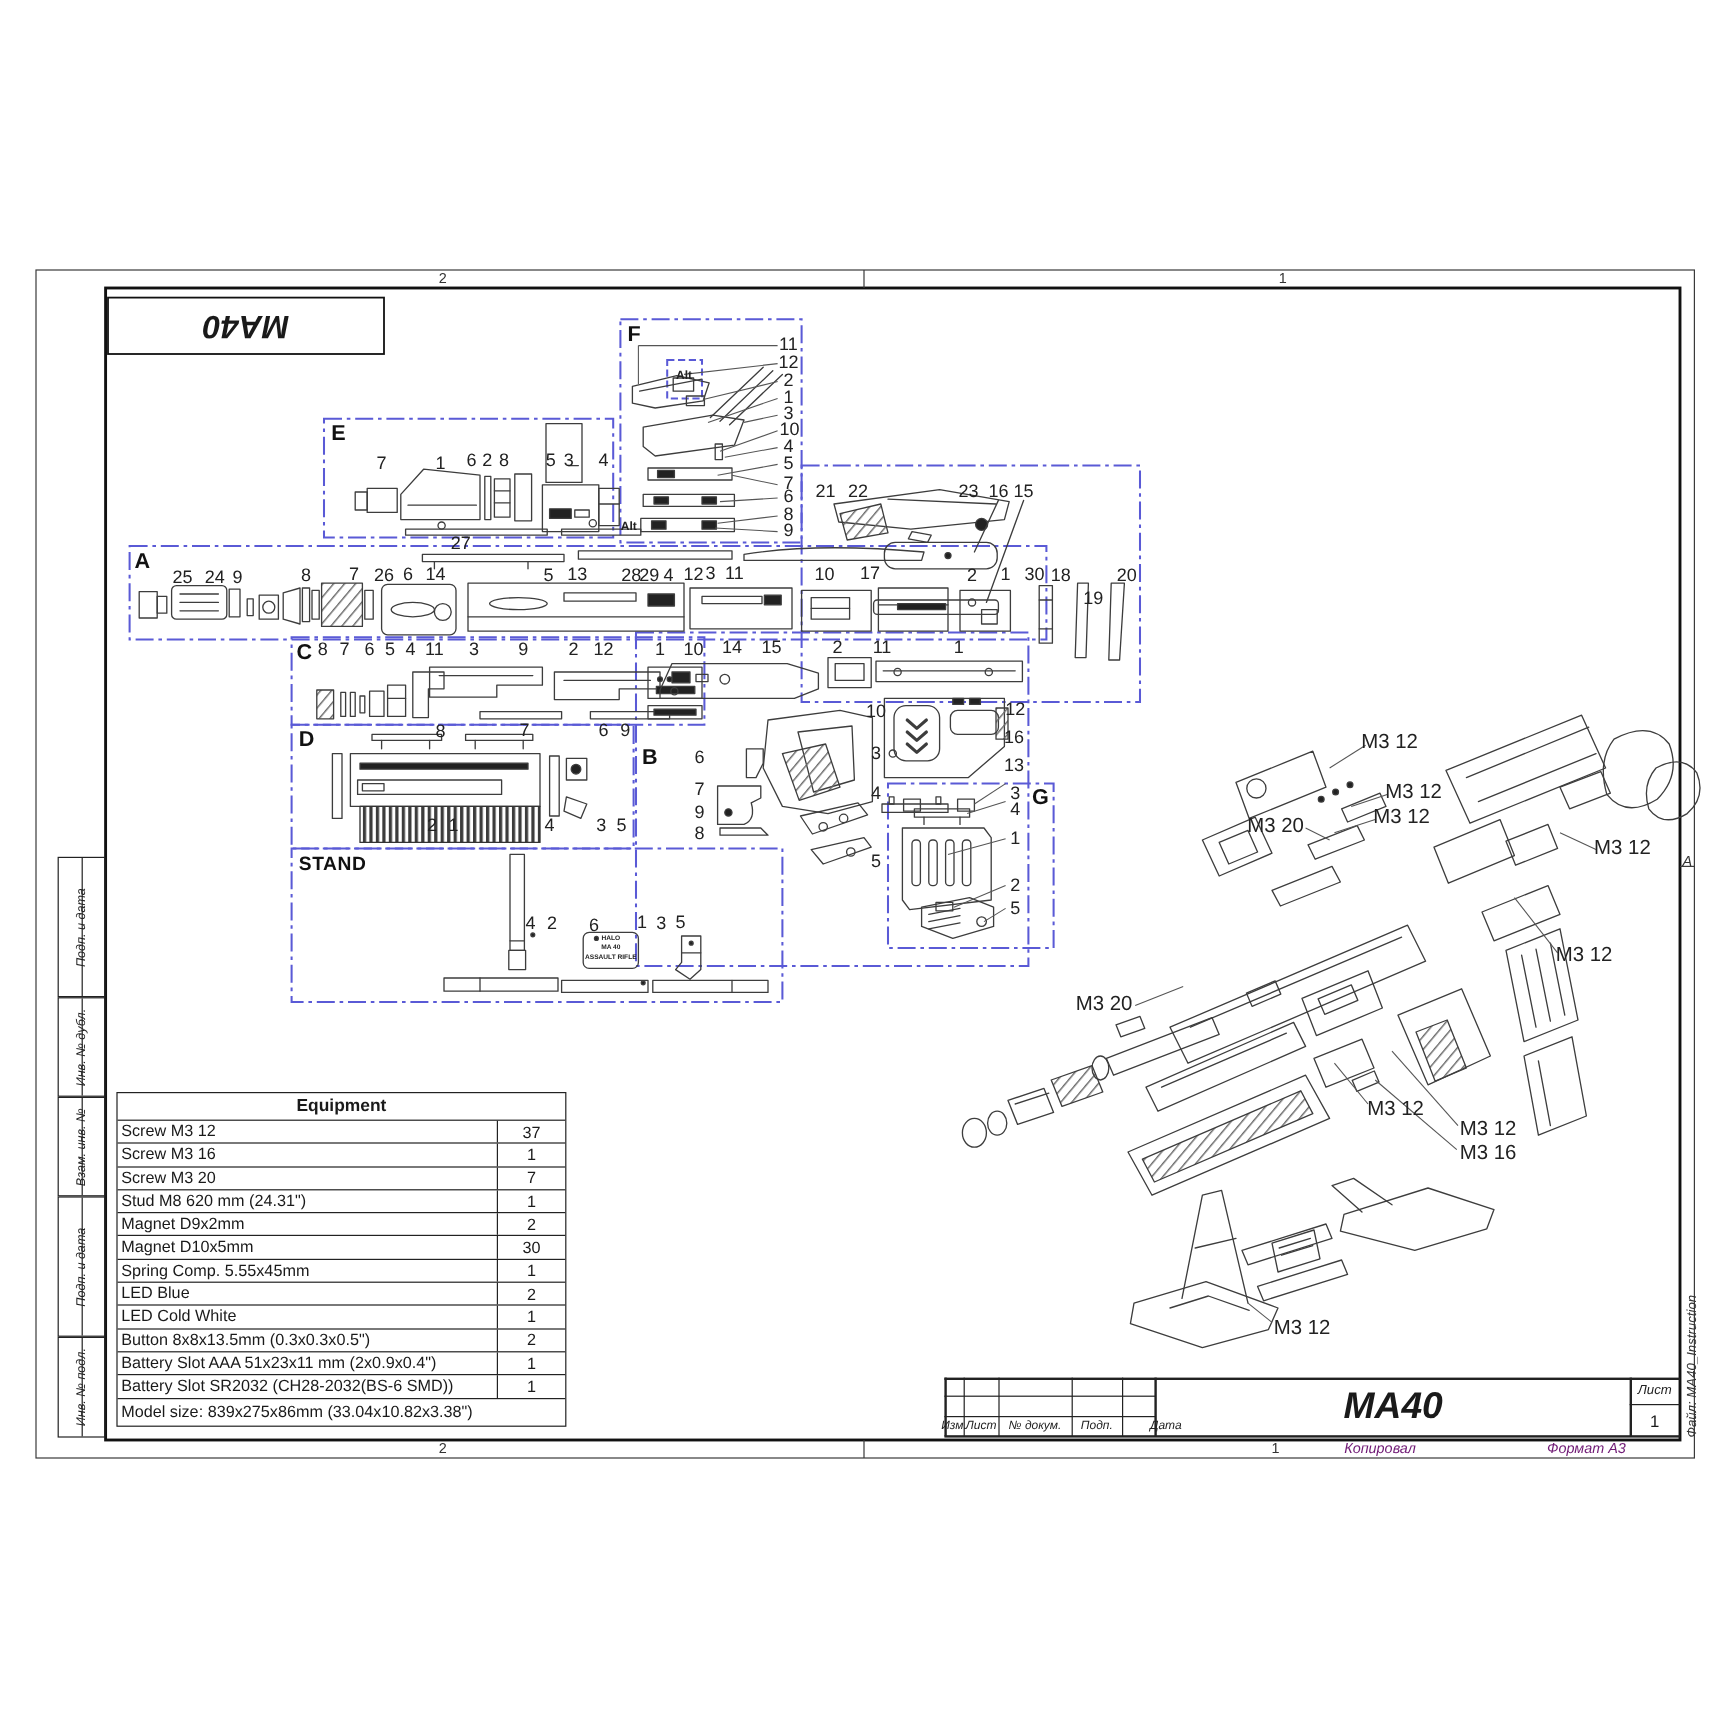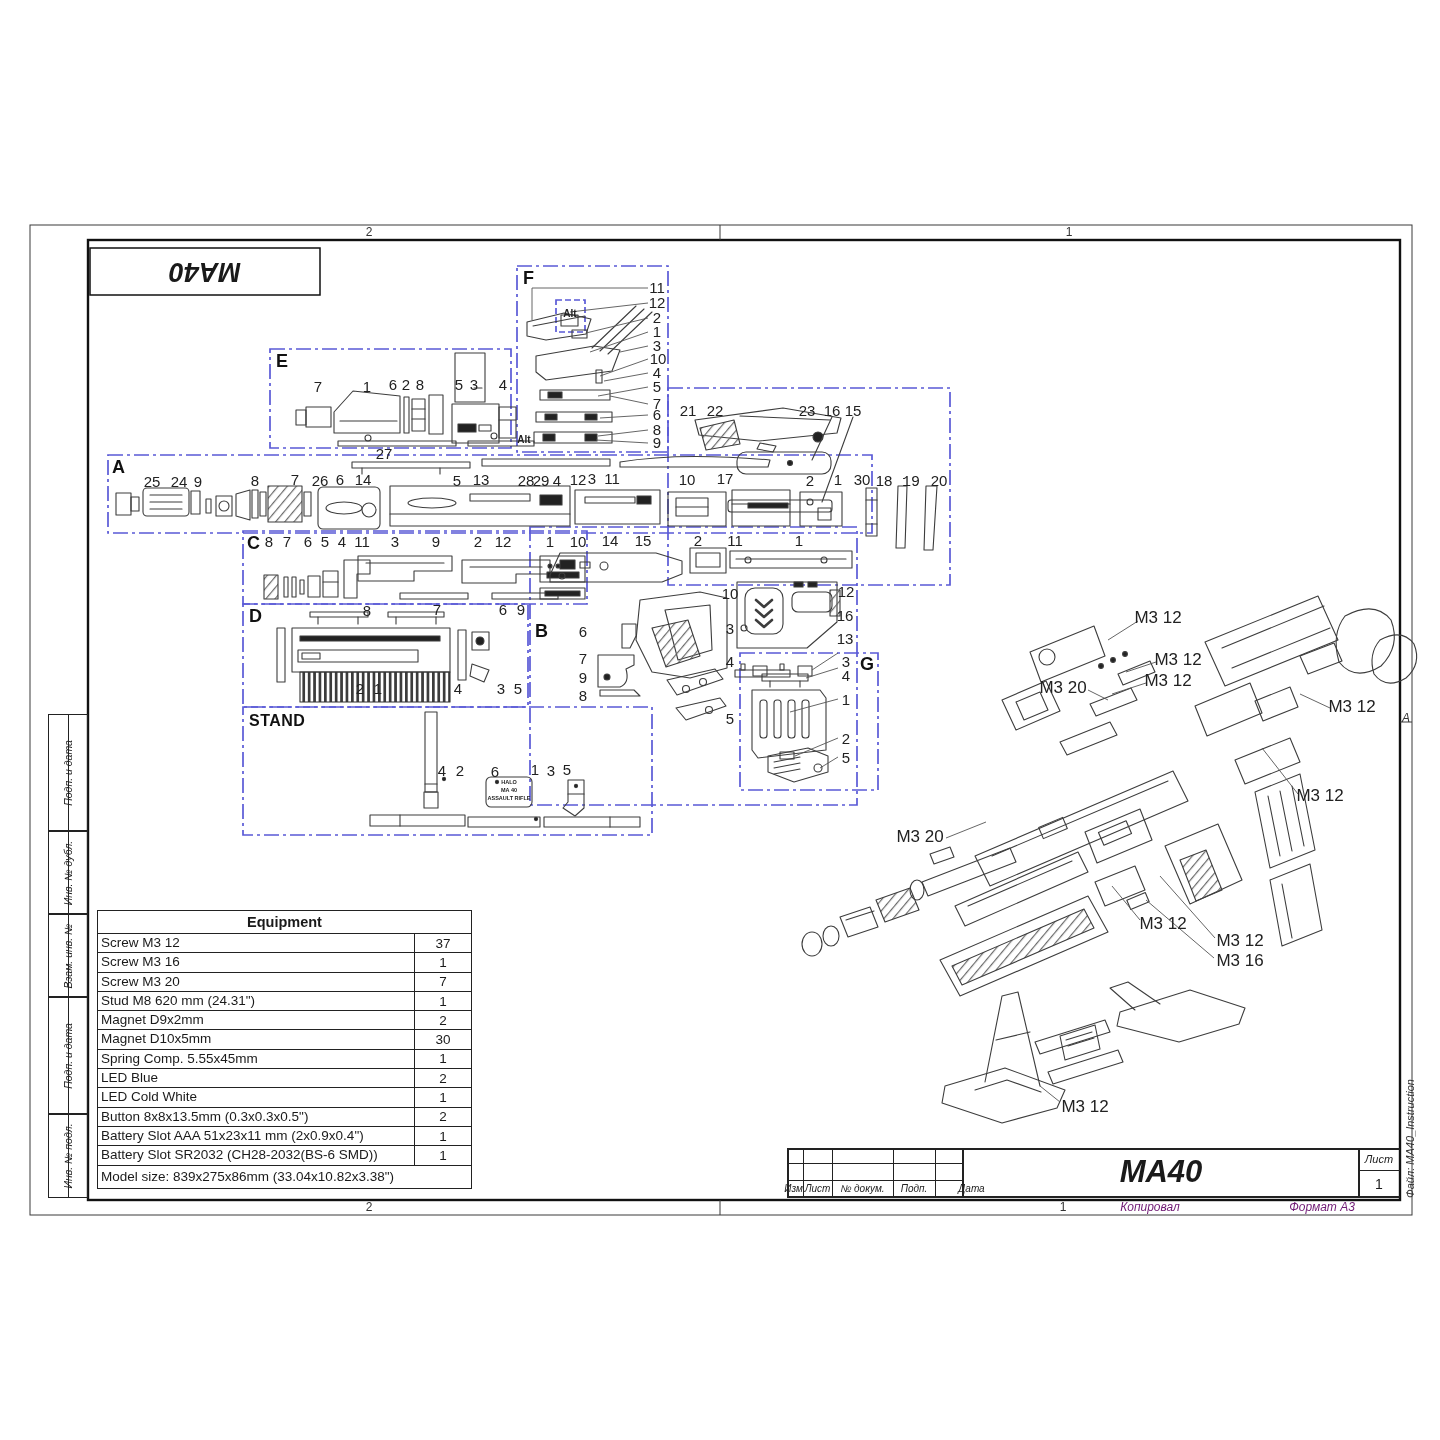--- a/index.html
+++ b/index.html
@@ -543,21 +543,21 @@
     <div class="part-num" style="left: 557px; top: 480px;">4</div>
     <div class="part-num" style="left: 578px; top: 479px;">12</div>
     <div class="part-num" style="left: 592px; top: 478px;">3</div>
     <div class="part-num" style="left: 612px; top: 478px;">11</div>
     <div class="part-num" style="left: 687px; top: 479px;">10</div>
     <div class="part-num" style="left: 725px; top: 478px;">17</div>
     <div class="part-num" style="left: 810px; top: 480px;">2</div>
     <div class="part-num" style="left: 838px; top: 479px;">1</div>
     <div class="part-num" style="left: 862px; top: 479px;">30</div>
     <div class="part-num" style="left: 884px; top: 480px;">18</div>
-    <div class="part-num" style="left: 911px; top: 482px; font-family: Liberation Mono, monospace;">19</div>
+    <div class="part-num" style="left: 911px; top: 499px;">19</div>
     <div class="part-num" style="left: 939px; top: 480px;">20</div>
     <div class="part-num" style="left: 688px; top: 410px;">21</div>
     <div class="part-num" style="left: 715px; top: 410px;">22</div>
     <div class="part-num" style="left: 807px; top: 410px;">23</div>
     <div class="part-num" style="left: 832px; top: 410px;">16</div>
     <div class="part-num" style="left: 853px; top: 410px;">15</div>
     <div class="section-letter" style="left: 535px; top: 621px;">B</div>
     <div class="part-num" style="left: 610px; top: 540px;">14</div>
     <div class="part-num" style="left: 643px; top: 540px;">15</div>
     <div class="part-num" style="left: 698px; top: 540px;">2</div>

